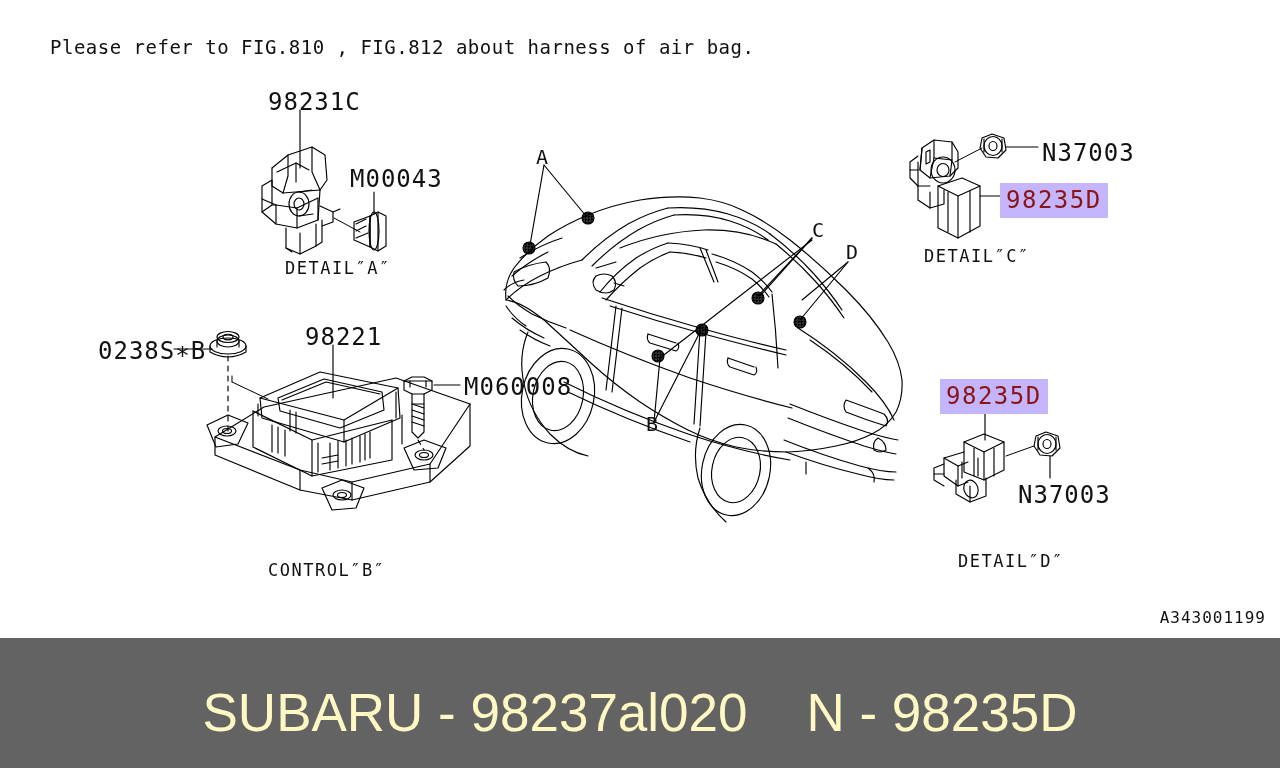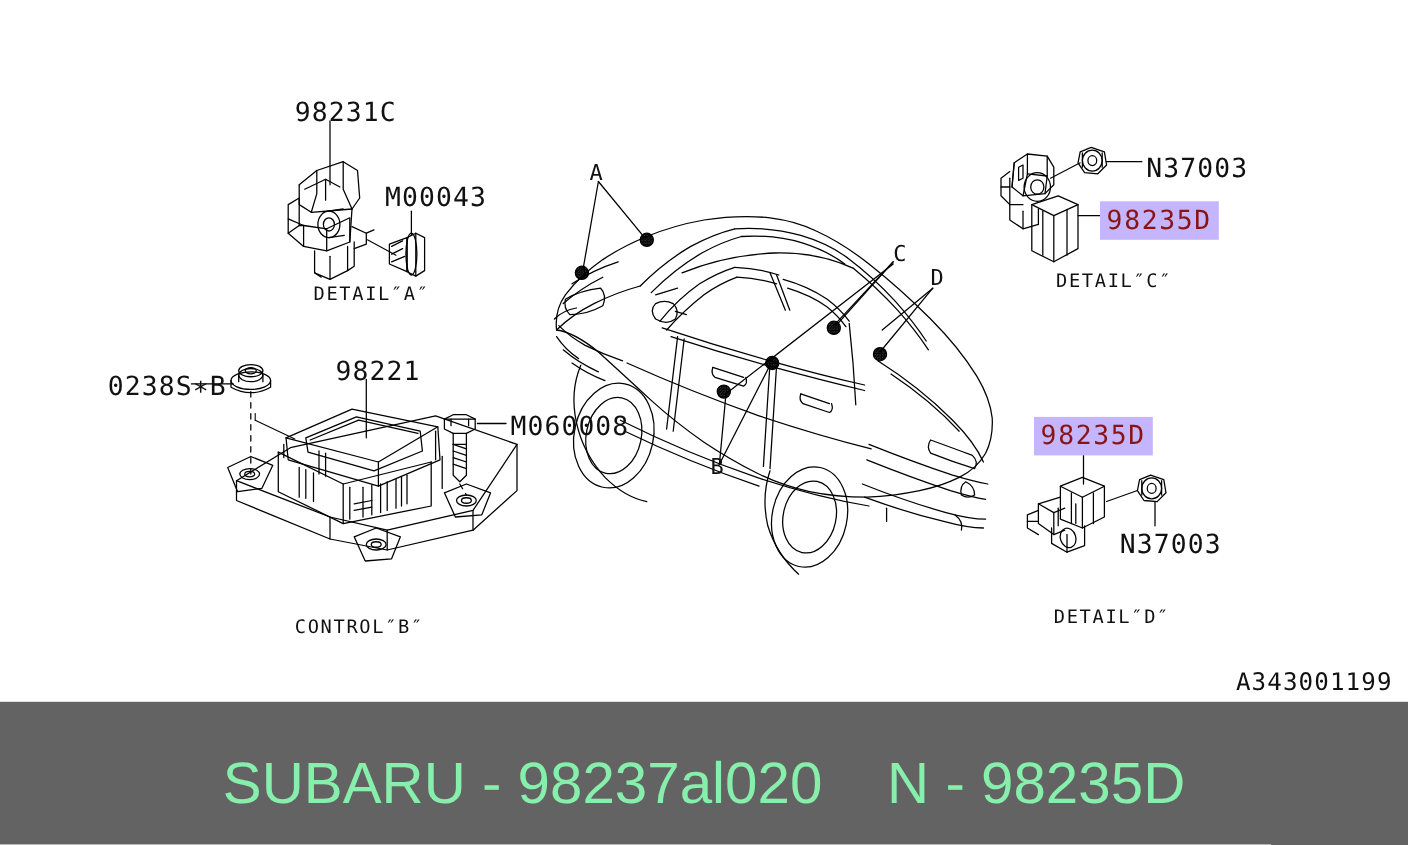--- a/index.html
+++ b/index.html
@@ -55,21 +55,21 @@
   }
   .callout {
     position: absolute;
     font-size: 20px;
     color: #111111;
   }
   .code {
     position: absolute;
     right: 14px;
     top: 608px;
-    font-size: 22px;
+    font-size: 16px;
     letter-spacing: 1px;
     color: #111111;
   }
   svg.art {
     position: absolute;
     left: 0; top: 0;
     width: 1280px;
     height: 638px;
     overflow: visible;
   }
@@ -91,21 +91,21 @@
     width: 1280px;
     height: 130px;
     background: #636363;
   }
   #banner-text {
     position: absolute;
     left: 0;
     top: 44px;
     width: 1280px;
     text-align: center;
-    color: #86efac;
+    color: #fef9c3;
     font-family: "Liberation Sans", sans-serif;
     font-size: 53px;
     font-weight: 400;
     letter-spacing: 0px;
     white-space: pre;
   }
 </style>
 </head>
 <body>
 
@@ -444,38 +444,39 @@
           <ellipse cx="1047" cy="444" rx="9" ry="9.5"></ellipse>
           <ellipse cx="1047" cy="444" rx="4" ry="4.5"></ellipse>
           <path d="M1038 437 L1038 450"></path>
           <path d="M1056 437 L1056 450"></path>
         </g>
 
         <path d="M1050 456 L1050 478"></path>
       </g>
     </svg>
 
+    <div class="note">Please refer to FIG.810 , FIG.812 about harness of air bag.</div>
 
     <div class="lbl" style="left:268px; top:88px;">98231C</div>
     <div class="lbl" style="left:350px; top:165px;">M00043</div>
     <div class="caption" style="left:285px; top:258px;">DETAIL″A″</div>
 
     <div class="lbl" style="left:86px; top:337px;margin-left:12px;">0238S∗B</div>
     <div class="lbl" style="left:305px; top:323px;">98221</div>
     <div class="lbl" style="left:464px; top:373px;">M060008</div>
     <div class="caption" style="left:268px; top:560px;">CONTROL″B″</div>
 
     <div class="callout" style="left:536px; top:145px;">A</div>
     <div class="callout" style="left:646px; top:412px;">B</div>
     <div class="callout" style="left:812px; top:218px;">C</div>
     <div class="callout" style="left:846px; top:240px;">D</div>
 
     <div class="lbl" style="left:1042px; top:139px;">N37003</div>
     <div class="lbl hl" style="left:1000px; top:183px;">98235D</div>
-    <div class="caption" style="left:924px; top:246px;margin-left:36px;">DETAIL″C″</div>
+    <div class="caption" style="left:924px; top:246px;">DETAIL″C″</div>
 
     <div class="lbl hl" style="left:940px; top:379px;">98235D</div>
     <div class="lbl" style="left:1018px; top:481px;">N37003</div>
     <div class="caption" style="left:958px; top:551px;">DETAIL″D″</div>
 
     <div class="code">A343001199</div>
   </div>
 
   <div id="banner">
     <div id="banner-text">SUBARU - 98237al020    N - 98235D</div>

